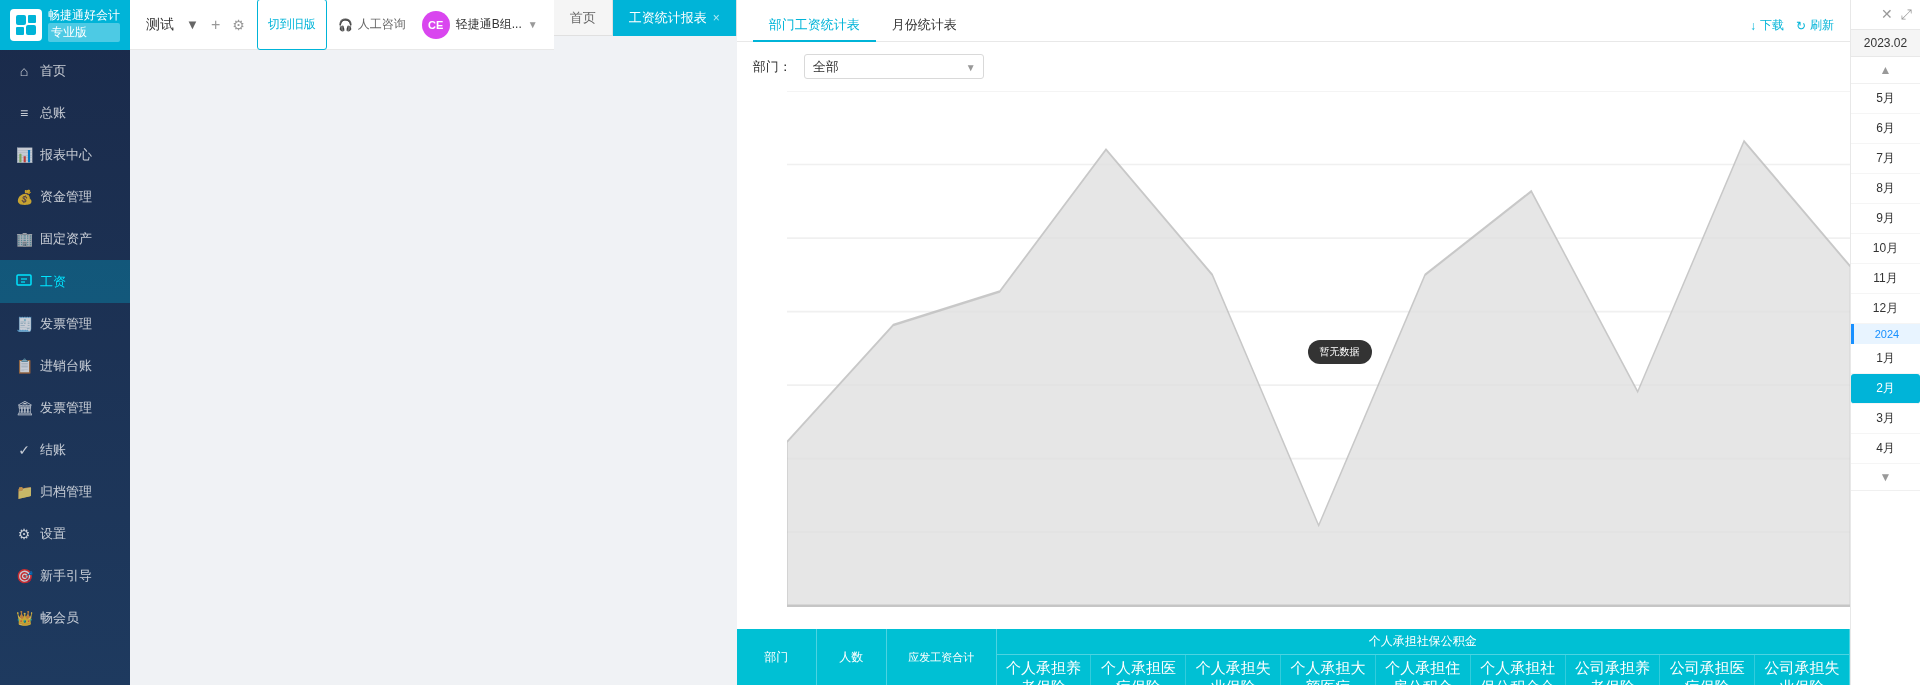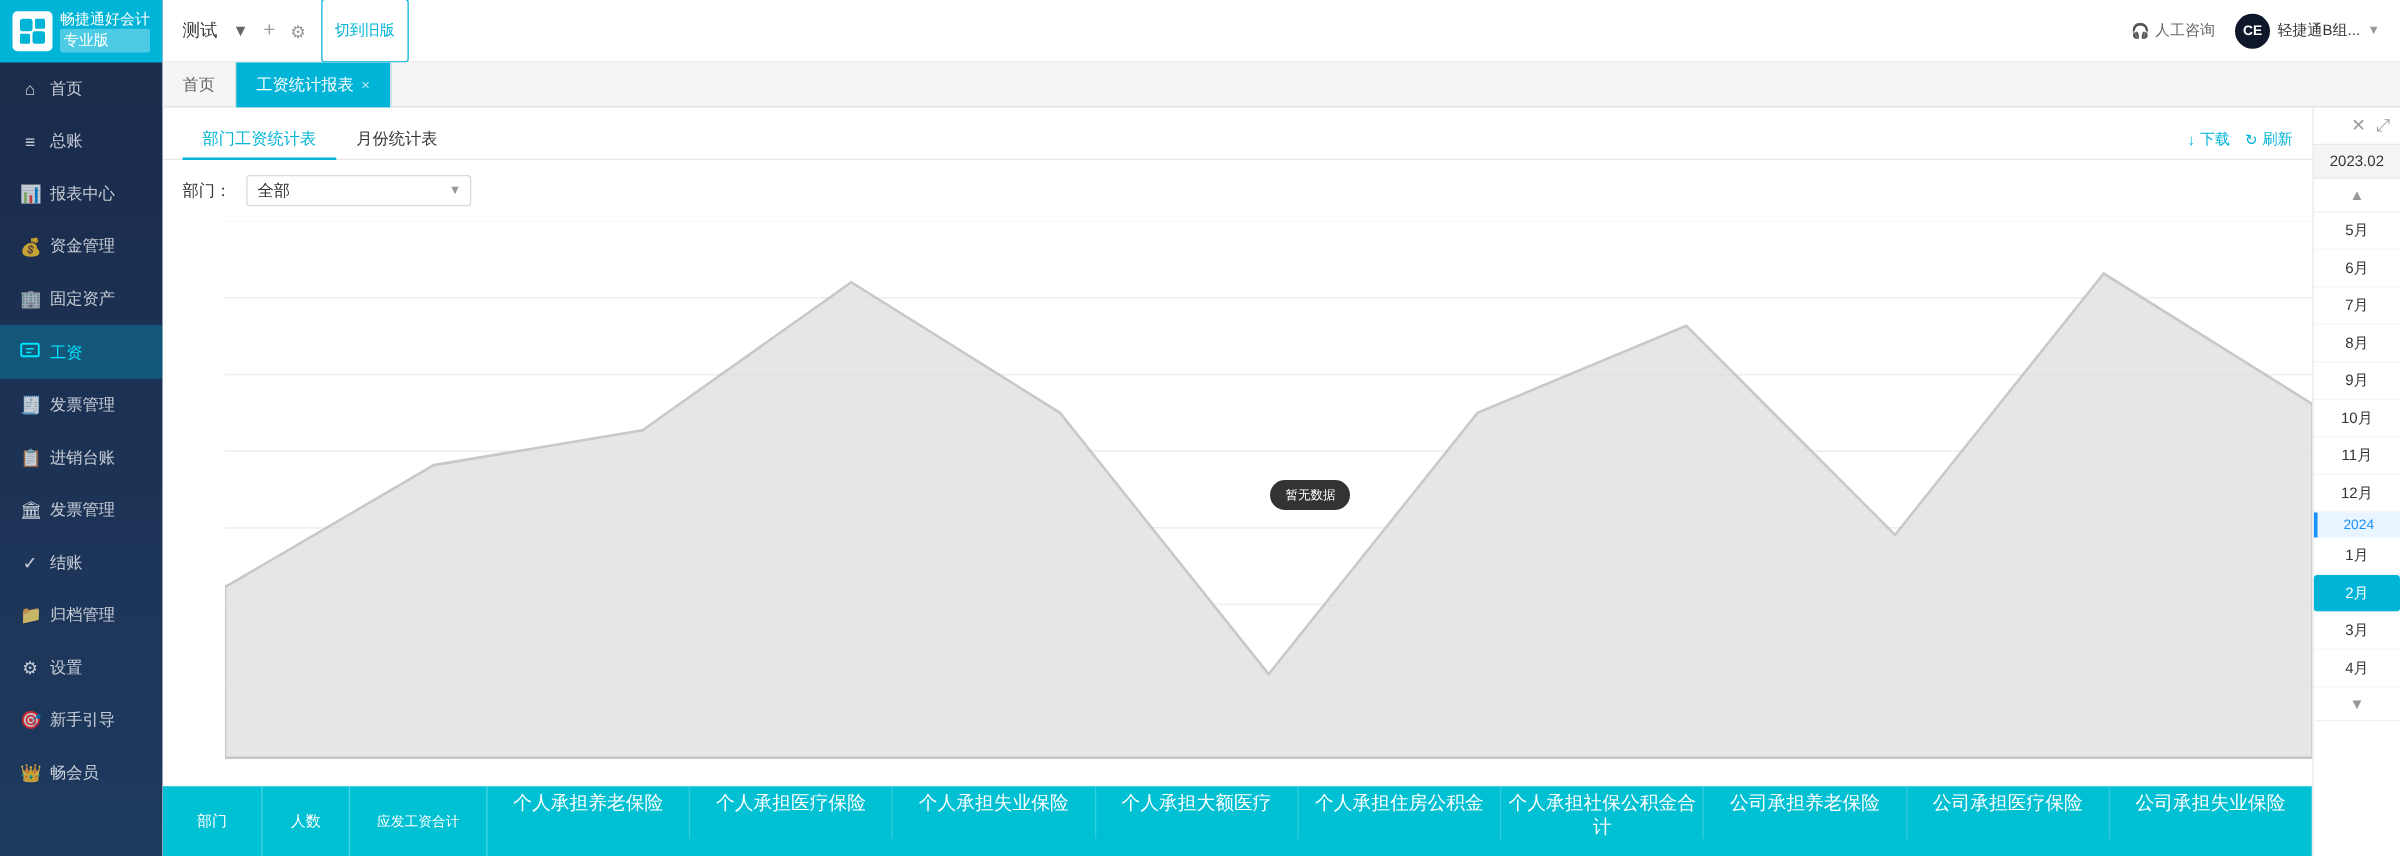--- a/index.html
+++ b/index.html
@@ -54,21 +54,21 @@
       padding: 12px 16px;
       color: rgba(255,255,255,0.75);
       cursor: pointer;
       font-size: 13px;
       transition: background 0.2s;
     }
     .sidebar-item.active { background: rgba(0,180,216,0.3); color: #00e5ff; }
     .sidebar-item-icon { font-size: 14px; width: 16px; text-align: center; }
 
     
-    .main { flex: 1; display: flex; flex-direction: column; overflow: hidden; }
+    .main { flex: 1; display: flex; flex-direction: row; overflow: hidden; }
 
     
     .topbar {
       background: white;
       height: 50px;
       display: flex;
       align-items: center;
       padding: 0 16px;
       border-bottom: 1px solid #e8e8e8;
       gap: 12px;
@@ -84,21 +84,21 @@
       border-radius: 3px;
       cursor: pointer;
       font-size: 12px;
     }
     .topbar-status { display: flex; align-items: center; gap: 8px; color: #333; font-size: 12px; }
     .topbar-status-item { display: flex; align-items: center; gap: 3px; }
     .status-dot { width: 8px; height: 8px; background: #52c41a; border-radius: 50%; }
     .topbar-right { margin-left: auto; display: flex; align-items: center; gap: 16px; }
     .topbar-service { display: flex; align-items: center; gap: 4px; color: #666; font-size: 12px; cursor: pointer; }
     .topbar-user { display: flex; align-items: center; gap: 6px; cursor: pointer; }
-    .user-avatar { width: 28px; height: 28px; background: #0f172a; border-radius: 50%; display: flex; align-items: center; justify-content: center; color: white; font-size: 11px; font-weight: bold; text-align: right; }
+    .user-avatar { width: 28px; height: 28px; background: #d946ef; border-radius: 50%; display: flex; align-items: center; justify-content: center; color: white; font-size: 11px; font-weight: bold; text-align: right; }
 
     
     .tabbar {
       background: #f5f5f5;
       border-bottom: 1px solid #e0e0e0;
       display: flex;
       align-items: center;
       padding: 0;
       height: 36px;
       flex-shrink: 0;
@@ -487,20 +487,21 @@
           <span>部门</span>
         </div>
         <div class="th-fixed" style="min-width:70px;max-width:70px;">
           <span>人数</span>
         </div>
         <div class="th-fixed" style="min-width:110px;max-width:110px;font-size:11px;text-align:center;padding:0 4px;">
           <span>应发工资合计</span>
         </div>
 
         <div style="flex:1;display:flex;flex-direction:column;height:100%;border-right:1px solid rgba(255,255,255,0.3);">
+          <div class="table-header-group-title">个人承担社保公积金</div>
           <div class="table-header-sub">
             <div class="table-header-cell">
               <span>个人承担养老保险</span>
             </div>
             <div class="table-header-cell">
               <span>个人承担医疗保险</span>
             </div>
             <div class="table-header-cell">
               <span>个人承担失业保险</span>
             </div>

